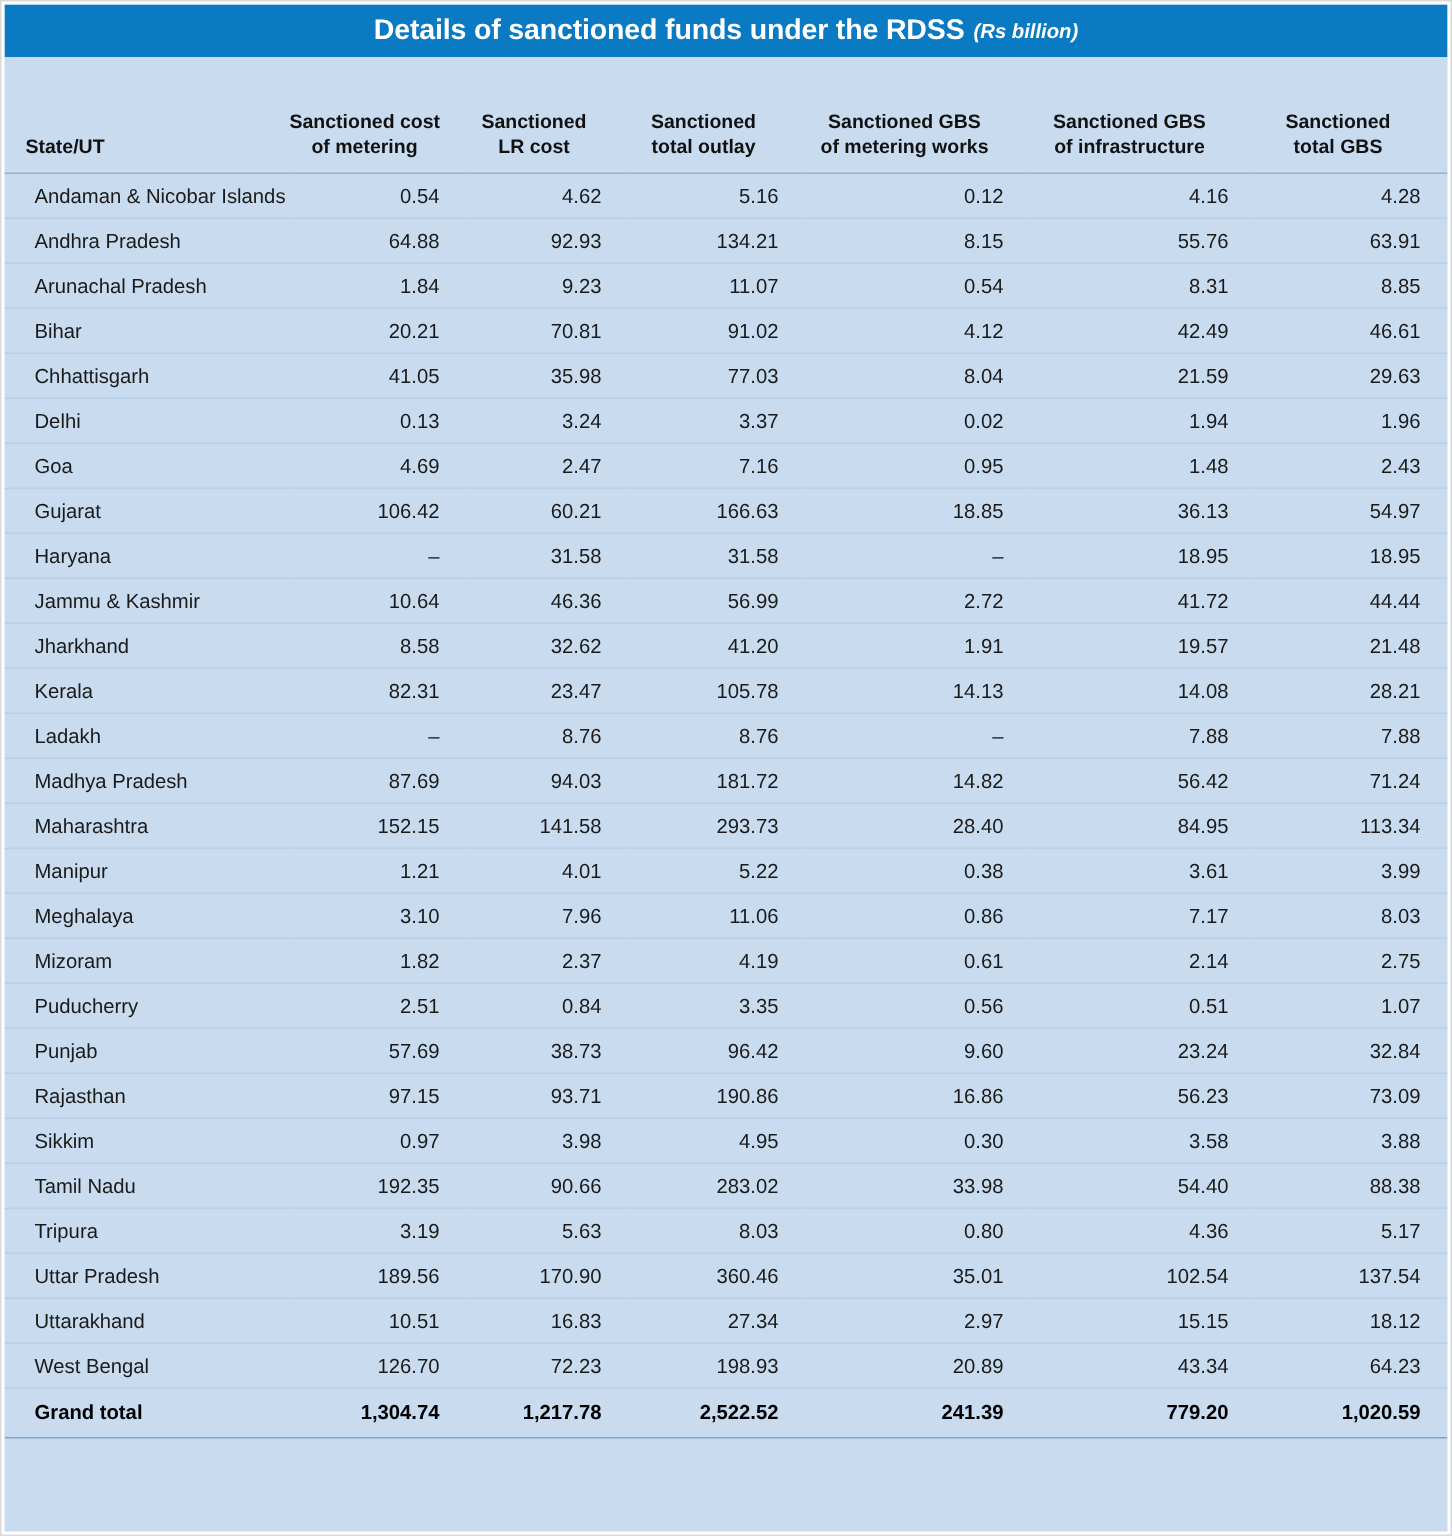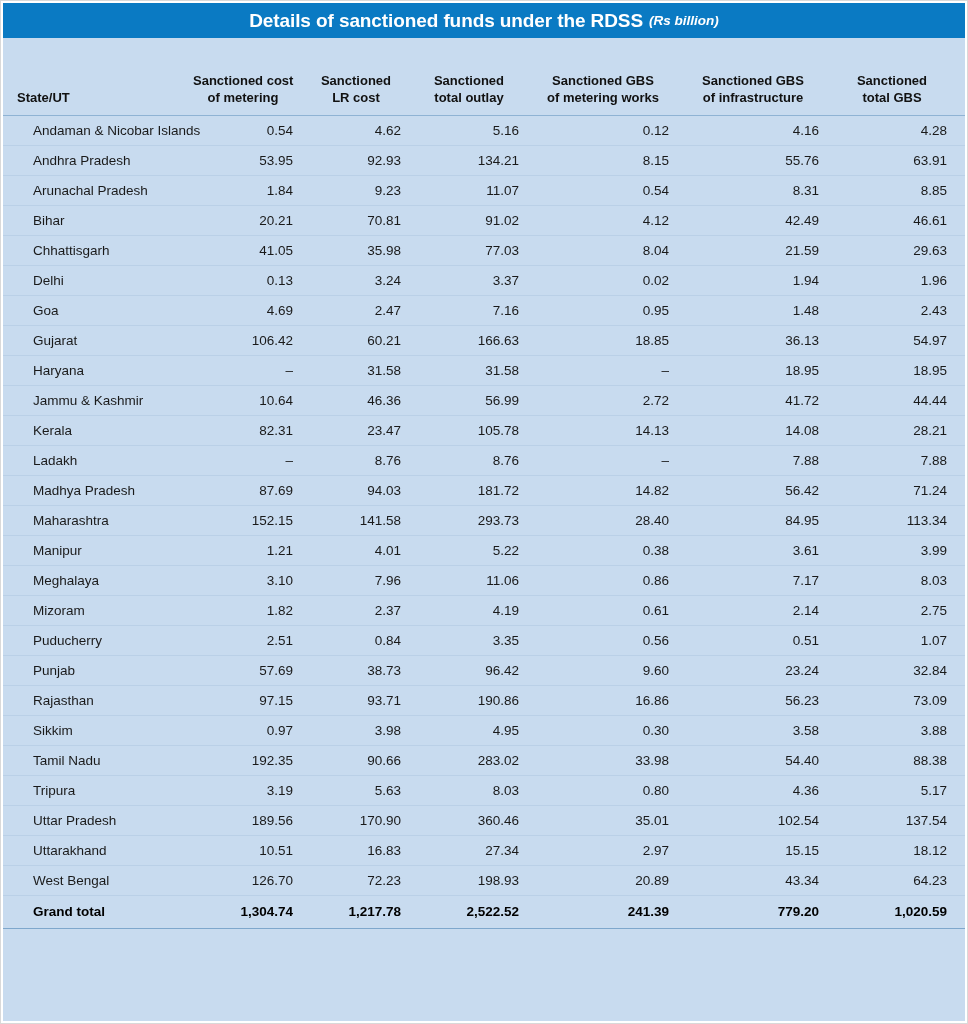--- a/index.html
+++ b/index.html
@@ -90,21 +90,21 @@
   tbody td {
     height: 29px;
     padding: 0;
     border-bottom: 1px solid #bad0e7;
     line-height: 29px;
     font-size: 13.5px;
     color: #1a1a1a;
   }
   tbody td.state {
     text-align: left;
-    padding-left: 30px;
+    padding-left: 20px;
     white-space: nowrap;
   }
   tbody td.num {
     text-align: right;
     padding-right: 18px;
     font-variant-numeric: tabular-nums;
   }
 
   tbody tr.total td {
     font-weight: bold;
@@ -172,21 +172,21 @@
           <td class="state">Andaman &amp; Nicobar Islands</td>
           <td class="num">0.54</td>
           <td class="num">4.62</td>
           <td class="num">5.16</td>
           <td class="num">0.12</td>
           <td class="num">4.16</td>
           <td class="num">4.28</td>
         </tr>
         <tr>
           <td class="state">Andhra Pradesh</td>
-          <td class="num">53.95</td>
+          <td class="num">64.88</td>
           <td class="num">92.93</td>
           <td class="num">134.21</td>
           <td class="num">8.15</td>
           <td class="num">55.76</td>
           <td class="num">63.91</td>
         </tr>
         <tr>
           <td class="state">Arunachal Pradesh</td>
           <td class="num">1.84</td>
           <td class="num">9.23</td>
@@ -250,20 +250,29 @@
           <td class="num">18.95</td>
         </tr>
         <tr>
           <td class="state">Jammu &amp; Kashmir</td>
           <td class="num">10.64</td>
           <td class="num">46.36</td>
           <td class="num">56.99</td>
           <td class="num">2.72</td>
           <td class="num">41.72</td>
           <td class="num">44.44</td>
+        </tr>
+        <tr>
+          <td class="state">Jharkhand</td>
+          <td class="num">8.58</td>
+          <td class="num">32.62</td>
+          <td class="num">41.20</td>
+          <td class="num">1.91</td>
+          <td class="num">19.57</td>
+          <td class="num">21.48</td>
         </tr>
         <tr>
           <td class="state">Kerala</td>
           <td class="num">82.31</td>
           <td class="num">23.47</td>
           <td class="num">105.78</td>
           <td class="num">14.13</td>
           <td class="num">14.08</td>
           <td class="num">28.21</td>
         </tr>

